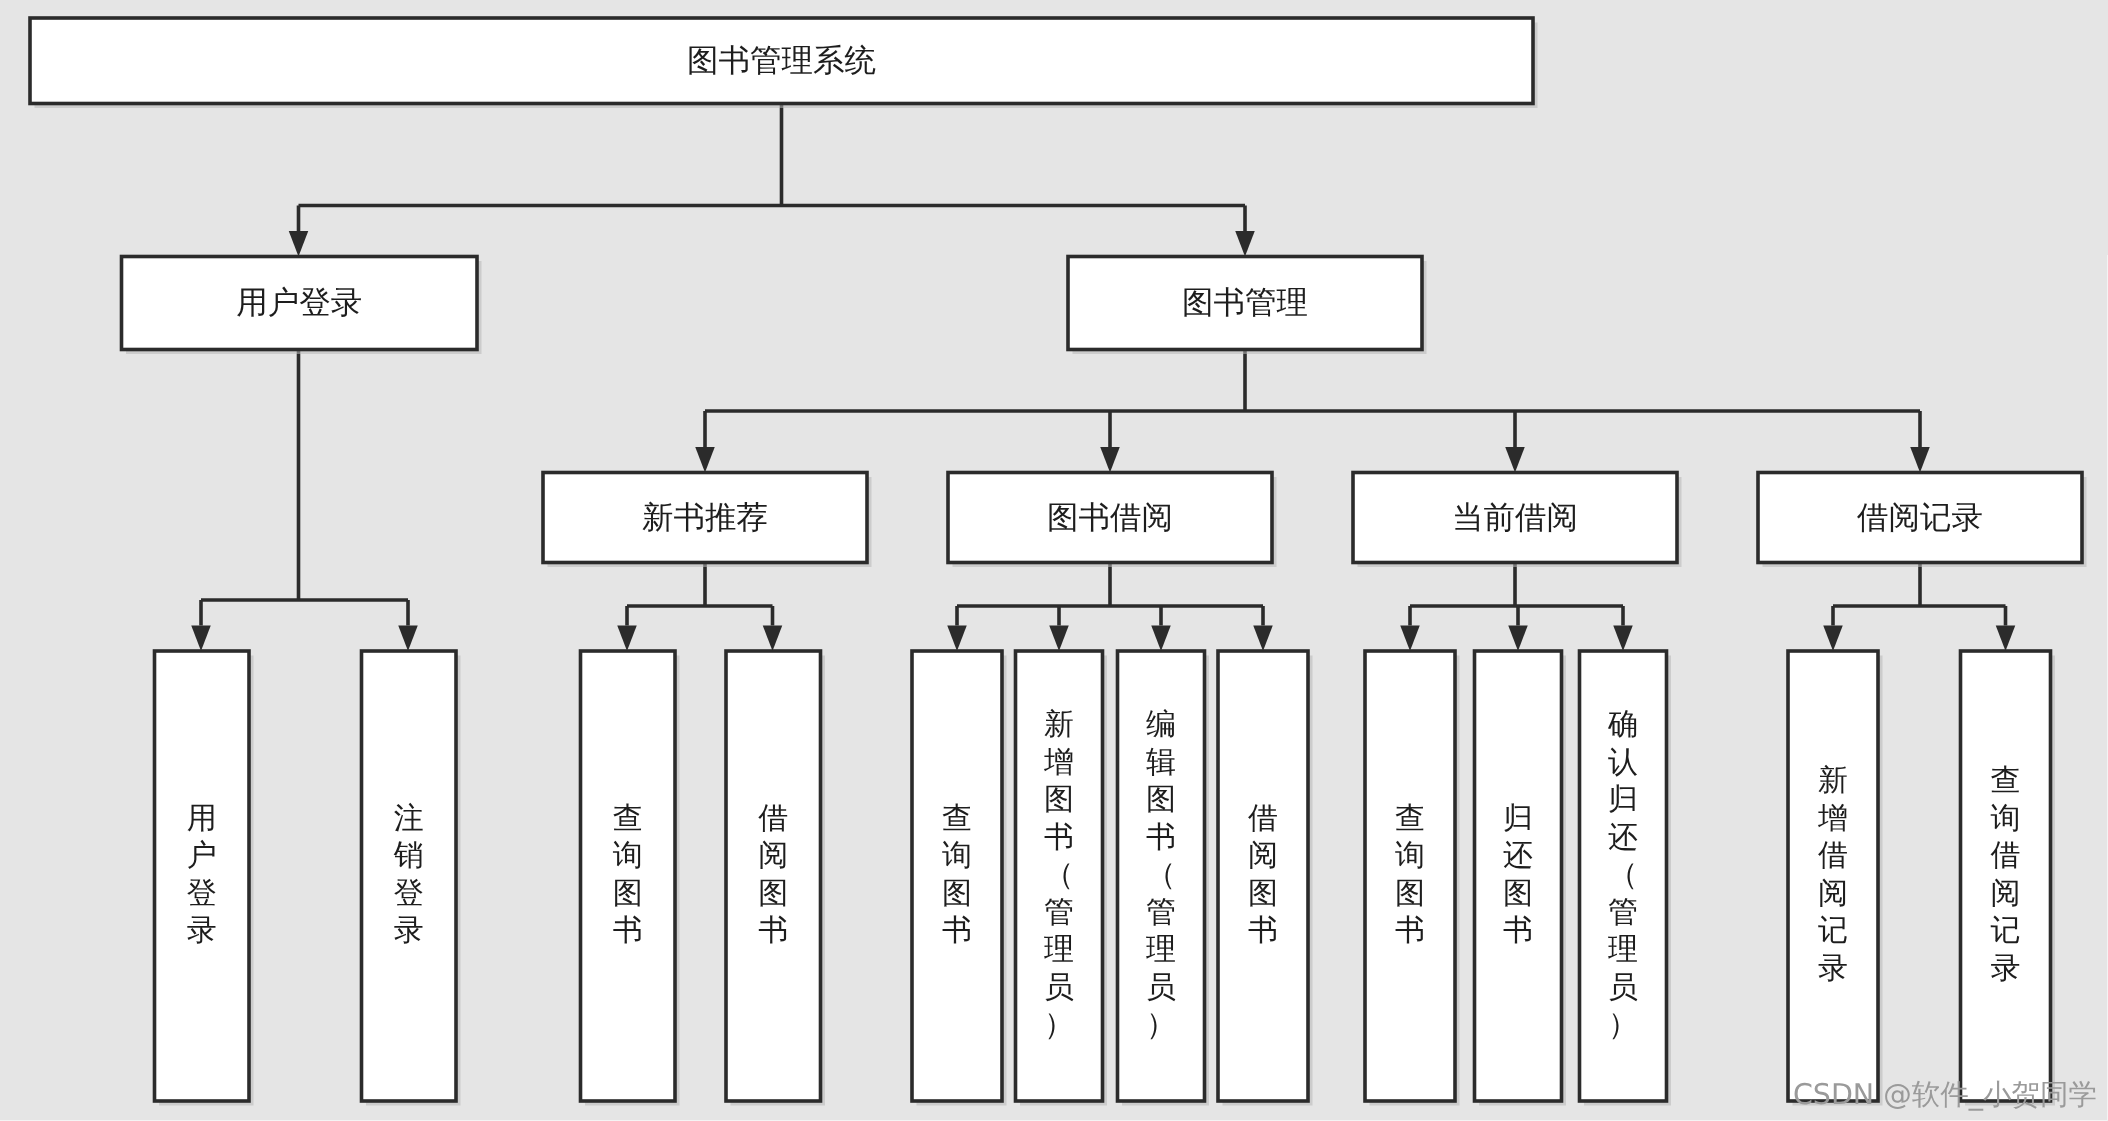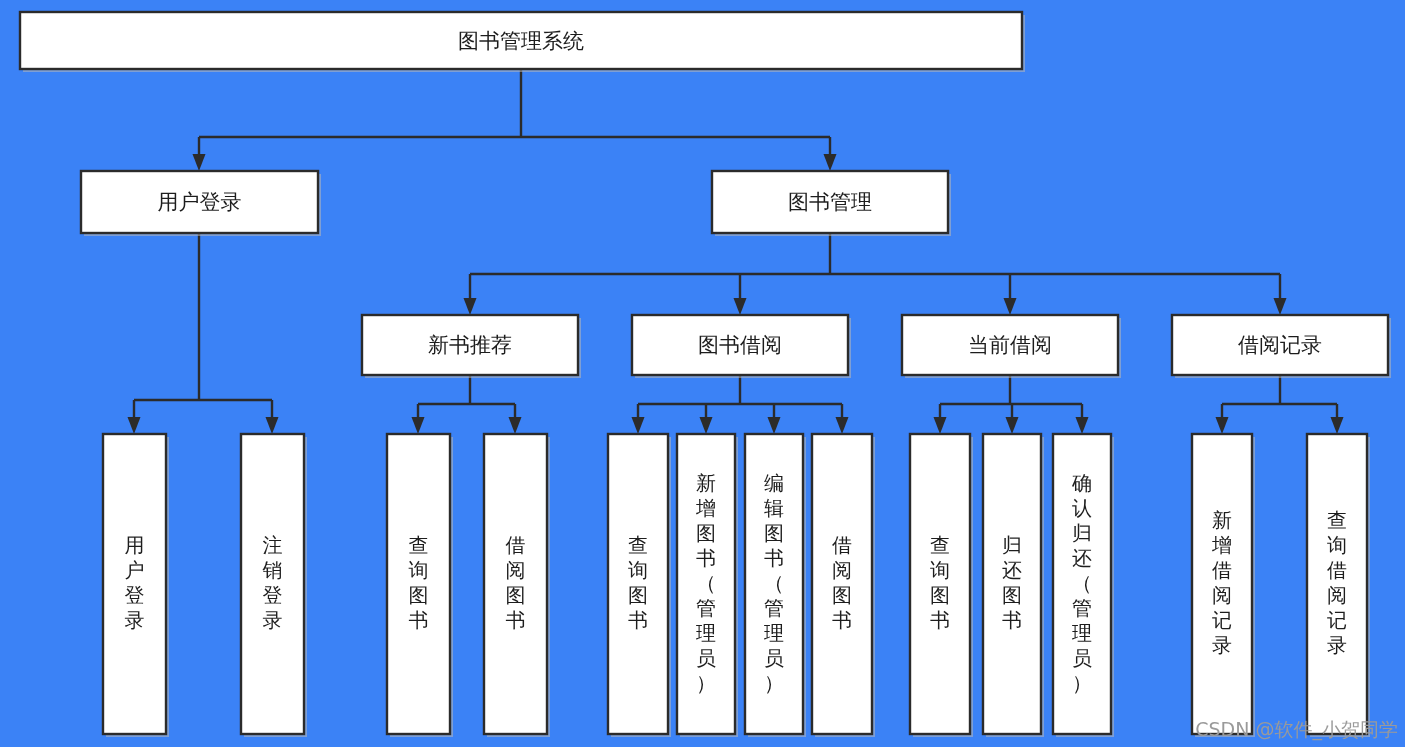--- a/index.html
+++ b/index.html
@@ -8,21 +8,21 @@
     padding: 0;
     background: #ffffff;
   }
   body {
     font-family: "DejaVu Sans", "Liberation Sans", sans-serif;
   }
   #diagram-root {
     position: relative;
     width: 1405px;
     height: 747px;
-    background: #3b82f6;
+    background: #e5e5e5;
     overflow: hidden;
   }
   svg.diagram-canvas {
     position: absolute;
     left: 0;
     top: 0;
     width: 1405px;
     height: 747px;
     display: block;
   }

